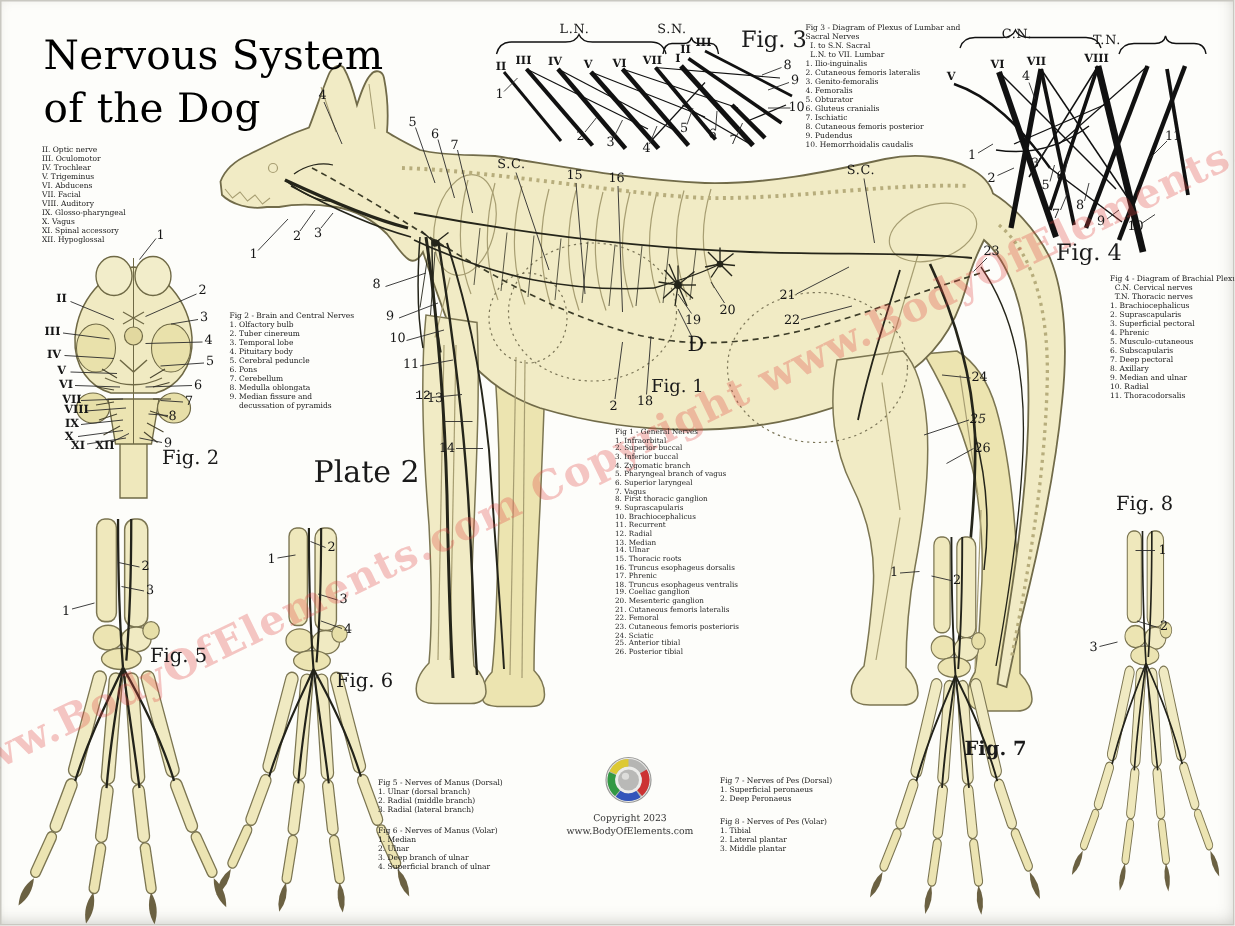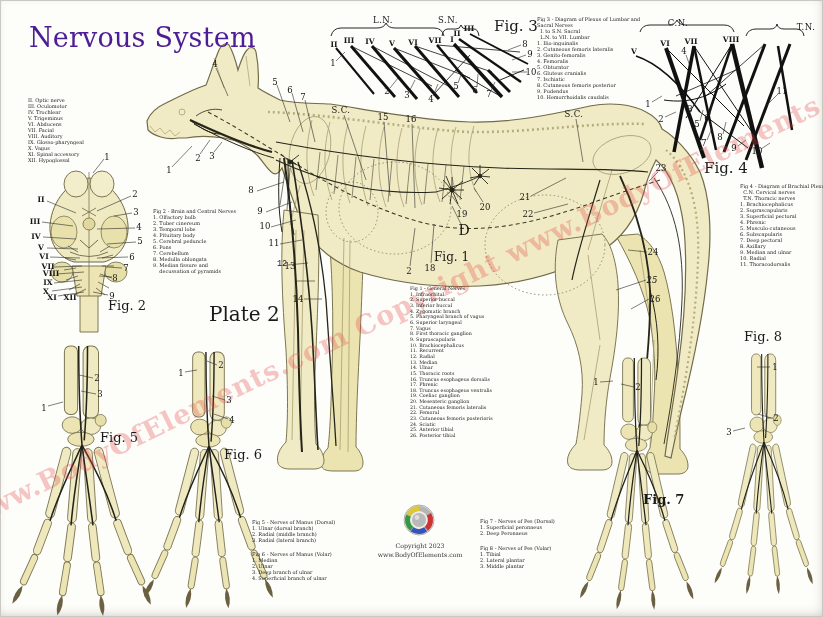--- a/index.html
+++ b/index.html
@@ -1,21 +1,21 @@
 <!DOCTYPE html>
 <html><head>
 <meta charset="utf-8">
 <style>
   html,body{margin:0;padding:0;background:#ffffff;}
   .poster{position:relative;width:823px;height:617px;background:#fdfdfa;overflow:hidden;
     font-family:"DejaVu Serif","Liberation Serif",serif;color:#1b1b1b;
     box-shadow:inset 0 0 0 1px #c9c8c1, inset -5px -7px 12px -7px rgba(70,70,60,.35), inset 4px 4px 10px -8px rgba(70,70,60,.25);}
   .art{position:absolute;left:0;top:0;width:823px;height:617px;}
   .layer{position:absolute;left:0;top:0;width:823px;height:617px;pointer-events:none;}
-  .title{position:absolute;left:29px;top:20px;font-size:27px;line-height:35px;color:#4c1d95;letter-spacing:.2px;}
+  .title{position:absolute;left:29px;top:20px;font-size:27px;line-height:35px;color:#000000;letter-spacing:.2px;}
   .legend{position:absolute;font-size:5px;line-height:1.2;white-space:pre;color:#222;}
   .legend.dense{font-size:4.8px;line-height:1.18;}
   .figlabel{position:absolute;color:#1a1a1a;white-space:nowrap;}
   .cl{position:absolute;transform:translate(-50%,-50%);white-space:nowrap;color:#161616;}
   .cl-num{font-size:8.5px;}
   .cl-rom{font-size:7.5px;font-weight:600;}
   .cl-cap{font-size:8.5px;letter-spacing:.5px;}
   .cl-d{font-size:14px;}
   .watermark{position:absolute;left:-40px;top:505px;width:1150px;transform:rotate(-26deg);transform-origin:0 0;
     font-size:27px;font-weight:bold;letter-spacing:1px;color:rgba(224,70,66,0.30);white-space:nowrap;}
@@ -352,20 +352,21 @@
         <path d="M738,146 L746,140"></path>
       <path d="M761,149 L770,143"></path>
         <path d="M778,94 L766,106"></path>
     </g>
   </svg>
 
   <div class="watermark">www.BodyOfElements.com Copyright www.BodyOfElements.com Copyright www.Bod</div>
 
   <div class="title">
     <div>Nervous System</div>
+    <div>of the Dog</div>
   </div>
 
   <div class="legend" style="left:28px;top:97px;"><div>II. Optic nerve</div><div>III. Oculomotor</div><div>IV. Trochlear</div><div>V. Trigeminus</div><div>VI. Abducens</div><div>VII. Facial</div><div>VIII. Auditory</div><div>IX. Glosso-pharyngeal</div><div>X. Vagus</div><div>XI. Spinal accessory</div><div>XII. Hypoglossal</div></div>
   <div class="legend" style="left:153px;top:208px;"><div>Fig 2 - Brain and Central Nerves</div><div>1. Olfactory bulb</div><div>2. Tuber cinereum</div><div>3. Temporal lobe</div><div>4. Pituitary body</div><div>5. Cerebral peduncle</div><div>6. Pons</div><div>7. Cerebellum</div><div>8. Medulla oblongata</div><div>9. Median fissure and</div><div>    decussation of pyramids</div></div>
   <div class="legend" style="left:537px;top:16px;"><div>Fig 3 - Diagram of Plexus of Lumbar and</div><div>Sacral Nerves</div><div>  I. to S.N. Sacral</div><div>  L.N. to VII. Lumbar</div><div>1. Ilio-inguinalis</div><div>2. Cutaneous femoris lateralis</div><div>3. Genito-femoralis</div><div>4. Femoralis</div><div>5. Obturator</div><div>6. Gluteus cranialis</div><div>7. Ischiatic</div><div>8. Cutaneous femoris posterior</div><div>9. Pudendus</div><div>10. Hemorrhoidalis caudalis</div></div>
   <div class="legend" style="left:740px;top:183px;"><div>Fig 4 - Diagram of Brachial Plexus</div><div>  C.N. Cervical nerves</div><div>  T.N. Thoracic nerves</div><div>1. Brachiocephalicus</div><div>2. Suprascapularis</div><div>3. Superficial pectoral</div><div>4. Phrenic</div><div>5. Musculo-cutaneous</div><div>6. Subscapularis</div><div>7. Deep pectoral</div><div>8. Axillary</div><div>9. Median and ulnar</div><div>10. Radial</div><div>11. Thoracodorsalis</div></div>
   <div class="legend dense" style="left:410px;top:286px;"><div>Fig 1 - General Nerves</div><div>1. Infraorbital</div><div>2. Superior buccal</div><div>3. Inferior buccal</div><div>4. Zygomatic branch</div><div>5. Pharyngeal branch of vagus</div><div>6. Superior laryngeal</div><div>7. Vagus</div><div>8. First thoracic ganglion</div><div>9. Suprascapularis</div><div>10. Brachiocephalicus</div><div>11. Recurrent</div><div>12. Radial</div><div>13. Median</div><div>14. Ulnar</div><div>15. Thoracic roots</div><div>16. Truncus esophageus dorsalis</div><div>17. Phrenic</div><div>18. Truncus esophageus ventralis</div><div>19. Coeliac ganglion</div><div>20. Mesenteric ganglion</div><div>21. Cutaneous femoris lateralis</div><div>22. Femoral</div><div>23. Cutaneous femoris posterioris</div><div>24. Sciatic</div><div>25. Anterior tibial</div><div>26. Posterior tibial</div></div>
   <div class="legend" style="left:252px;top:519px;"><div>Fig 5 - Nerves of Manus (Dorsal)</div><div>1. Ulnar (dorsal branch)</div><div>2. Radial (middle branch)</div><div>3. Radial (lateral branch)</div></div>
   <div class="legend" style="left:252px;top:551px;"><div>Fig 6 - Nerves of Manus (Volar)</div><div>1. Median</div><div>2. Ulnar</div><div>3. Deep branch of ulnar</div><div>4. Superficial branch of ulnar</div></div>
   <div class="legend" style="left:480px;top:518px;"><div>Fig 7 - Nerves of Pes (Dorsal)</div><div>1. Superficial peronaeus</div><div>2. Deep Peronaeus</div></div>
@@ -452,21 +453,21 @@
       <span class="cl cl-num" style="left: 431px; top: 99px;">4</span>
       <span class="cl cl-num" style="left: 456px; top: 86px;">5</span>
       <span class="cl cl-num" style="left: 475px; top: 90px;">6</span>
       <span class="cl cl-num" style="left: 489px; top: 94px;">7</span>
       <span class="cl cl-num" style="left: 525px; top: 44px;">8</span>
       <span class="cl cl-num" style="left: 530px; top: 54px;">9</span>
       <span class="cl cl-num" style="left: 531px; top: 72px;">10</span>
     </div>
   <div class="layer">
       <span class="cl cl-cap" style="left: 678px; top: 23px;">C.N.</span>
-      <span class="cl cl-cap" style="left: 806px; top: 27px;">T.N.</span>
+      <span class="cl cl-cap" style="left: 738px; top: 27px;">T.N.</span>
       <span class="cl cl-rom" style="left: 634px; top: 51px;">V</span>
       <span class="cl cl-rom" style="left: 665px; top: 43px;">VI</span>
       <span class="cl cl-rom" style="left: 691px; top: 41px;">VII</span>
       <span class="cl cl-rom" style="left: 731px; top: 39px;">VIII</span>
       <span class="cl cl-num" style="left: 648px; top: 104px;">1</span>
       <span class="cl cl-num" style="left: 661px; top: 119px;">2</span>
       <span class="cl cl-num" style="left: 690px; top: 109px;">3</span>
       <span class="cl cl-num" style="left: 684px; top: 51px;">4</span>
       <span class="cl cl-num" style="left: 697px; top: 124px;">5</span>
       <span class="cl cl-num" style="left: 707px; top: 118px;">6</span>

